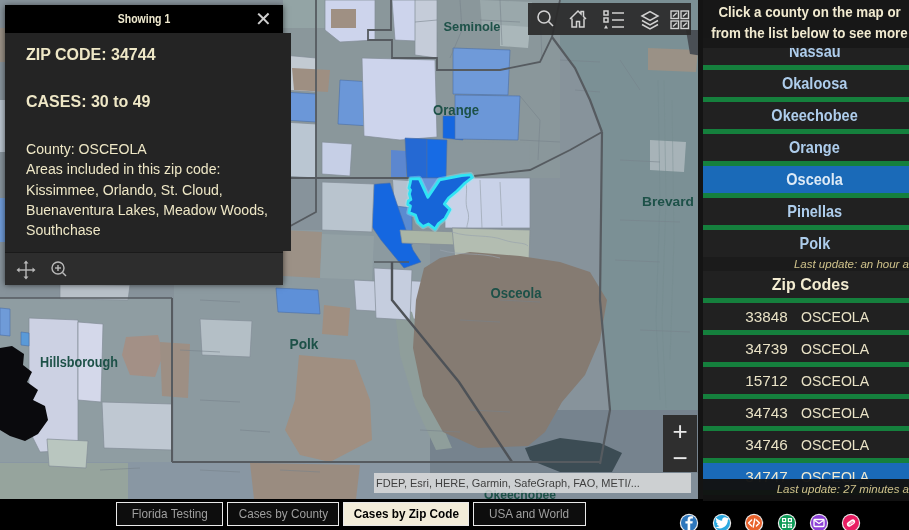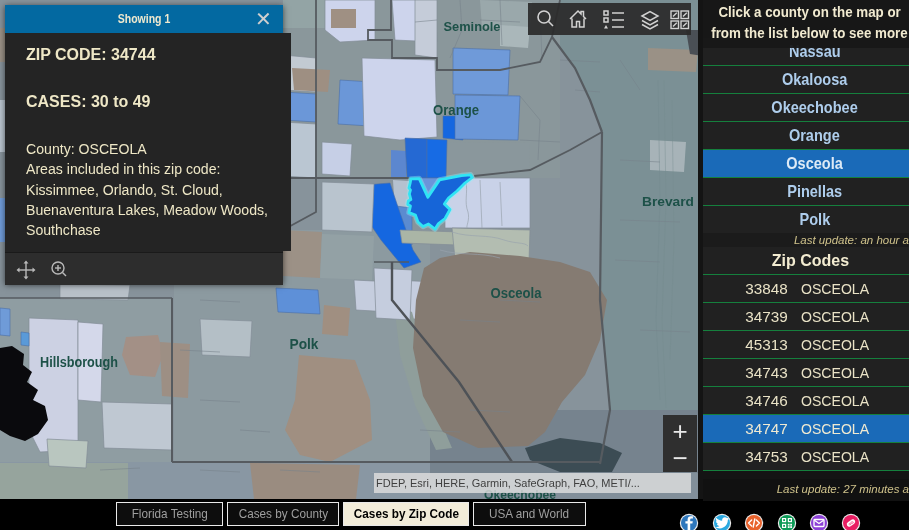--- a/index.html
+++ b/index.html
@@ -1,38 +1,38 @@
 <!DOCTYPE html>
 <html><head>
 <meta charset="utf-8">
 <style>
   html,body{margin:0;padding:0;background:#000;}
   body{width:909px;height:530px;overflow:hidden;font-family:"Liberation Sans",sans-serif;}
   #stage{position:relative;width:909px;height:530px;overflow:hidden;background:#000;}
   #mapwrap{position:absolute;left:0;top:0;width:703px;height:499px;overflow:hidden;}
   
   #popup{position:absolute;left:5px;top:5px;width:278px;height:279px;background:#242424;box-shadow:0 1px 6px rgba(0,0,0,.6);}
-  #popup .hd{position:absolute;left:0;top:0;width:100%;height:28px;background:#0369a1;}
+  #popup .hd{position:absolute;left:0;top:0;width:100%;height:28px;background:#000000;}
   #popup .hd .t{position:absolute;left:0;top:0;width:100%;text-align:center;line-height:28px;font-size:12.5px;font-weight:bold;color:#efe9cf;transform:scaleX(.84);}
   #popup .hd .x{position:absolute;right:10px;top:5px;width:18px;height:18px;color:#cfcfcf;font-size:20px;line-height:18px;font-weight:400;}
   #popup .bd{position:absolute;left:8px;top:28px;width:100%;height:218px;background:#242424;color:#eee7c6;}
   #popup .bd div{position:absolute;left:13px;white-space:nowrap;}
   #popup .bd div.rg{font-size:15.5px;transform:scaleX(.91);transform-origin:0 0;}
   #popup .ft{position:absolute;left:0;top:247px;width:100%;height:32px;background:#2d2d2d;border-top:1px solid #1a1a1a;}
   
   #toolbar{position:absolute;left:528px;top:3px;width:163px;height:32px;background:rgba(42,42,42,0.92);}
   
   #zoomctl{position:absolute;left:663px;top:415px;width:34px;height:57px;background:#2f2f2f;color:#e8e8e8;}
   #zoomctl .zb{position:absolute;left:0;width:34px;height:28px;text-align:center;font-size:26px;line-height:26px;font-weight:400;}
   
   #attrib{position:absolute;left:374px;top:473px;width:317px;height:20px;background:rgba(222,222,222,0.82);color:#3f3f3f;font-size:11px;line-height:20px;padding-left:2px;box-sizing:border-box;white-space:nowrap;overflow:hidden;}
   
   #sidebar{position:absolute;left:698px;top:0;width:211px;height:530px;background:#141414;}
   #sblist{position:absolute;left:5px;top:0;width:206px;}
-  .srow{position:relative;width:100%;height:27px;border-bottom:1px solid #15803d;background:#212121;text-align:center;line-height:27px;text-indent:9px;}
+  .srow{position:relative;width:100%;height:27px;border-bottom:5px solid #15803d;background:#212121;text-align:center;line-height:27px;text-indent:9px;}
   .srow.county{color:#aecdec;font-weight:bold;font-size:16.5px;}
   .srow.county span{display:inline-block;transform:scaleX(.88);}
   .srow.zip{color:#e9e2c6;font-size:15.3px;}
   .srow.zip .zp{display:inline-block;width:45px;text-align:center;margin-right:12px;text-indent:0;}
   .srow.zip .co{display:inline-block;width:76px;text-align:left;transform:scaleX(.92);transform-origin:0 50%;text-indent:0;}
   .srow.sel{background:#1a6ab8;}
   .srow.hdr{color:#f3ecd1;font-weight:bold;font-size:16px;}
   .lastupd{position:relative;width:100%;height:14px;background:#1b1b1b;color:#cfc28b;font-style:italic;font-size:11.5px;line-height:14px;text-align:right;overflow:hidden;white-space:nowrap;}
   #sbhead{position:absolute;left:5px;top:0;width:206px;height:48px;background:rgba(24,24,24,0.96);color:#f1ead0;font-weight:bold;font-size:14.5px;text-align:right;z-index:5;}
   #sbhead div{white-space:nowrap;transform:scaleX(.92);}
@@ -325,21 +325,21 @@
       <div class="srow county"><span>Orange</span></div>
       <div class="srow county sel" style="color:#ddeaf6;"><span>Osceola</span></div>
       <div class="srow county"><span>Pinellas</span></div>
       <div class="srow county" style="border-bottom:none;"><span>Polk</span></div>
       <div class="lastupd">Last update: an hour a</div>
 
       <div class="srow hdr">Zip Codes</div>
 
       <div class="srow zip"><span class="zp">33848</span><span class="co">OSCEOLA</span></div>
       <div class="srow zip"><span class="zp">34739</span><span class="co">OSCEOLA</span></div>
-      <div class="srow zip"><span class="zp">45313</span><span class="co">OSCEOLA</span></div>
+      <div class="srow zip"><span class="zp">15712</span><span class="co">OSCEOLA</span></div>
       <div class="srow zip"><span class="zp">34743</span><span class="co">OSCEOLA</span></div>
       <div class="srow zip"><span class="zp">34746</span><span class="co">OSCEOLA</span></div>
       <div class="srow zip sel" style="color:#f0ead2;"><span class="zp">34747</span><span class="co">OSCEOLA</span></div>
       <div class="srow zip"><span class="zp">34753</span><span class="co">OSCEOLA</span></div>
     </div>
 
     <div id="sbhead">
       <div style="margin-top:4px;">Click a county on the map or</div>
       <div style="margin-top:5px;">from the list below to see more</div>
     </div>

